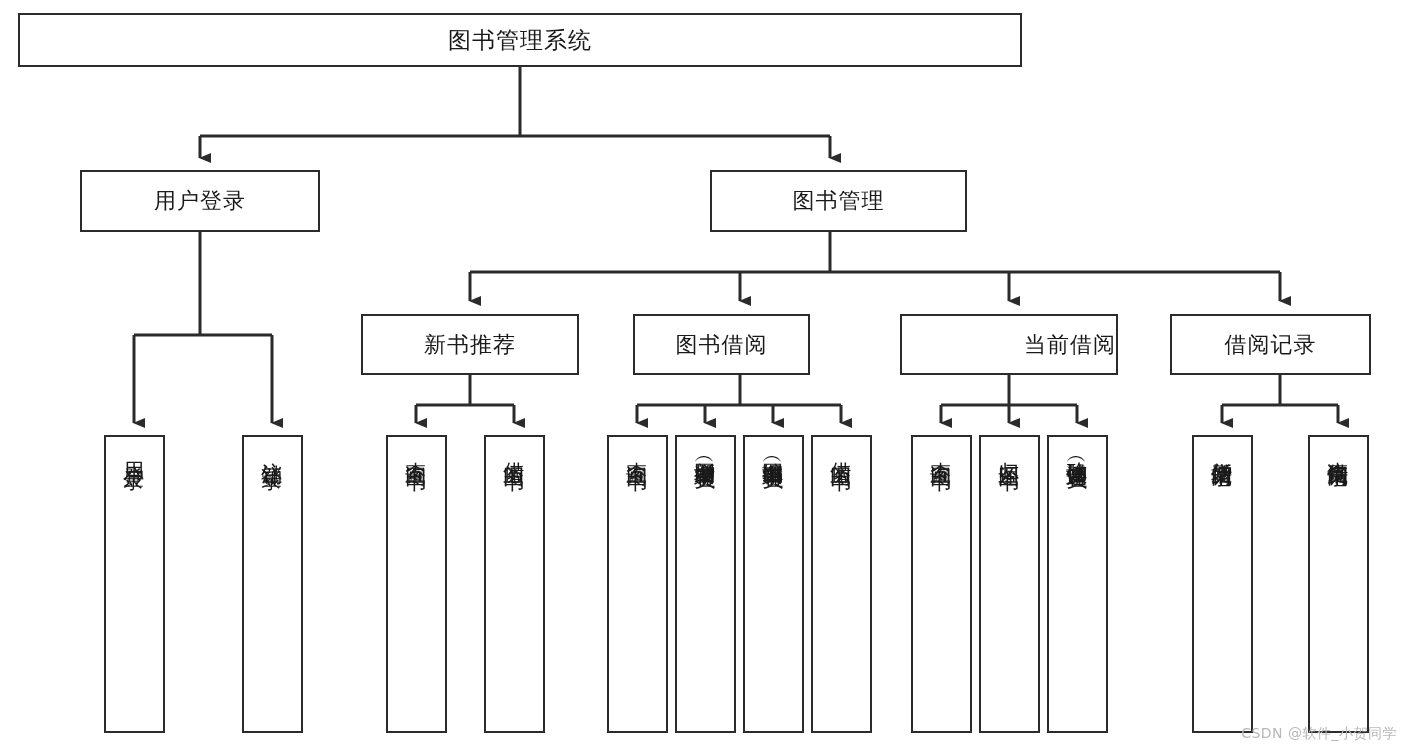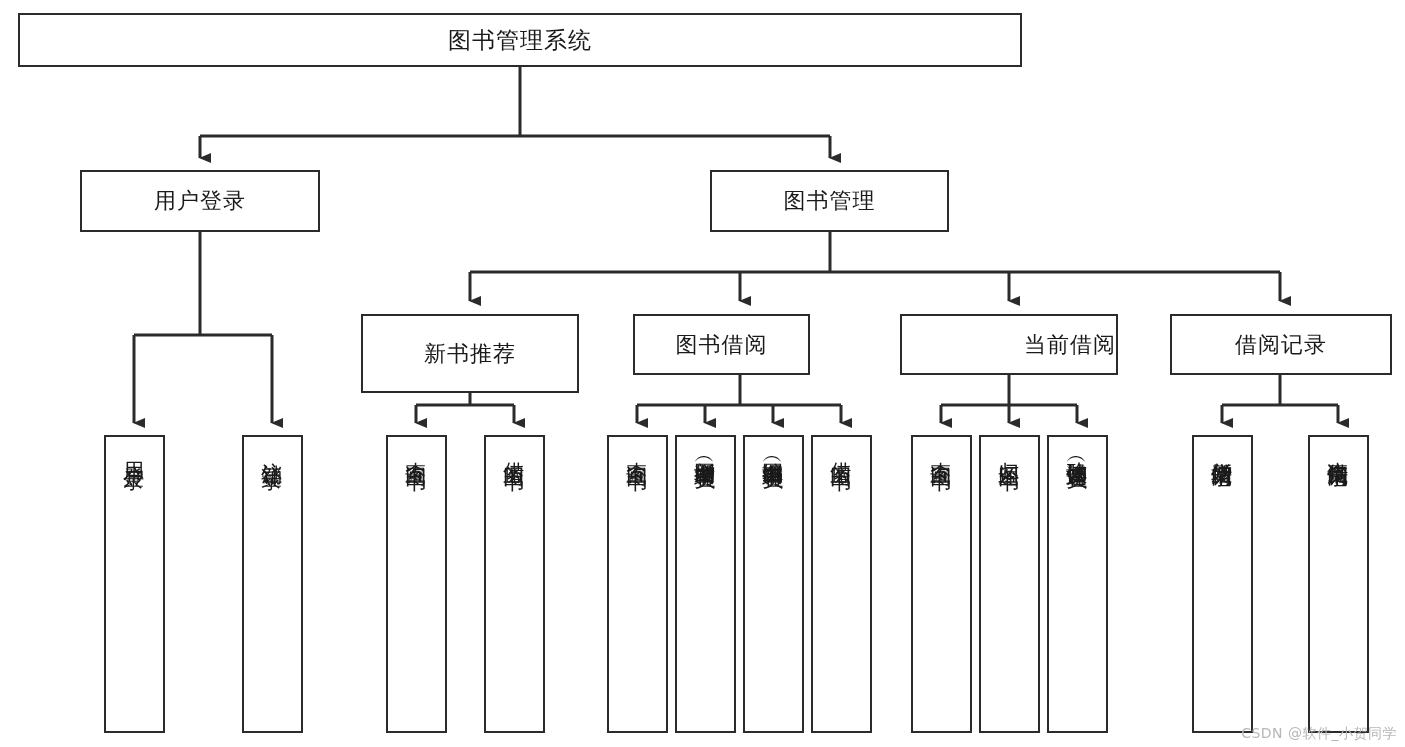--- a/index.html
+++ b/index.html
@@ -137,37 +137,37 @@
   </svg>
 
   <div class="node-box level-root" style="left:18px; top:13px; width:1004px; height:54px;">
     <span class="node-label">图书管理系统</span>
   </div>
 
   <div class="node-box level-2" style="left:80px; top:170px; width:240px; height:62px;">
     <span class="node-label">用户登录</span>
   </div>
 
-  <div class="node-box level-2" style="left:710px; top:170px; width:239px; height:62px;">
+  <div class="node-box level-2" style="left:710px; top:170px; width:257px; height:62px;">
     <span class="node-label">图书管理</span>
   </div>
 
-  <div class="node-box level-3" style="left:361px; top:314px; width:218px; height:79px;">
+  <div class="node-box level-3" style="left:361px; top:314px; width:218px; height:61px;">
     <span class="node-label">新书推荐</span>
   </div>
 
   <div class="node-box level-3" style="left:633px; top:314px; width:177px; height:61px;">
     <span class="node-label">图书借阅</span>
   </div>
 
   <div class="node-box level-3" style="left:900px; top:314px; width:218px; height:61px;justify-content:flex-end;">
     <span class="node-label">当前借阅</span>
   </div>
 
-  <div class="node-box level-3" style="left:1170px; top:314px; width:222px; height:61px;">
+  <div class="node-box level-3" style="left:1170px; top:314px; width:201px; height:61px;">
     <span class="node-label">借阅记录</span>
   </div>
 
   <div class="node-box leaf" style="left:104px; top:435px; width:61px; height:298px;">
     <span class="leaf-label">用户登录</span>
   </div>
 
   <div class="node-box leaf" style="left:242px; top:435px; width:61px; height:298px;">
     <span class="leaf-label">注销登录</span>
   </div>

